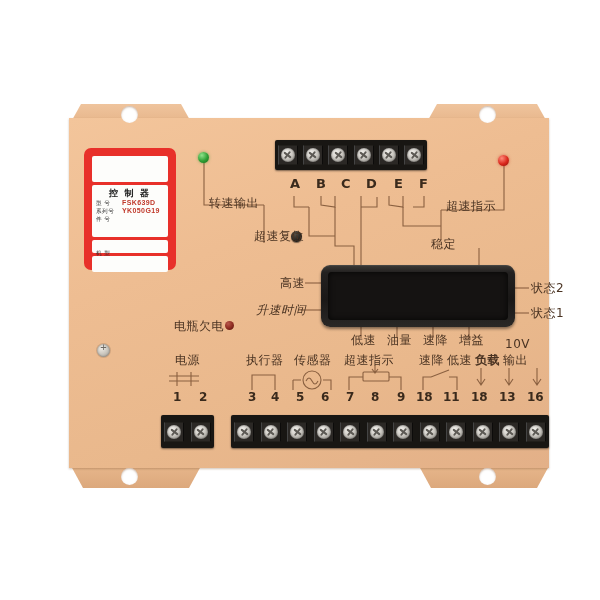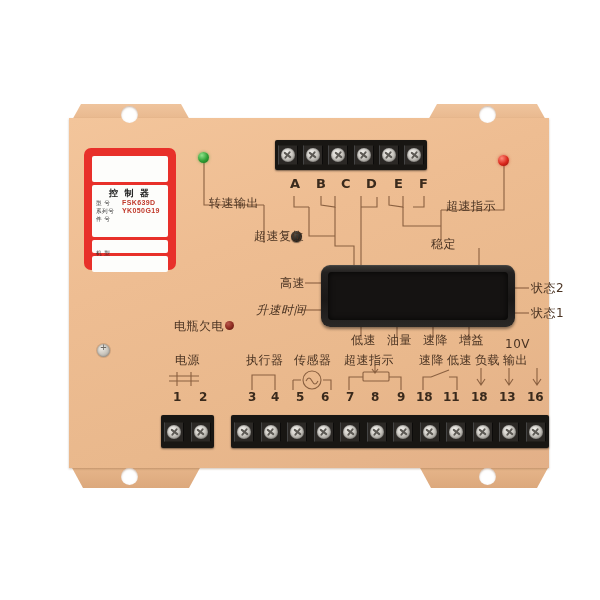--- a/index.html
+++ b/index.html
@@ -255,21 +255,21 @@
   <span class="txt" style="left:450px;top:336px;">增益</span>
   <span class="txt" style="left:522px;top:284px;">状态2</span>
   <span class="txt" style="left:522px;top:309px;">状态1</span>
 
   <span class="txt" style="left:166px;top:356px;">电源</span>
   <span class="txt" style="left:237px;top:356px;">执行器</span>
   <span class="txt" style="left:285px;top:356px;">传感器</span>
   <span class="txt" style="left:335px;top:356px;">超速指示</span>
   <span class="txt" style="left:410px;top:356px;">速降</span>
   <span class="txt" style="left:438px;top:356px;">低速</span>
-  <span class="txt" style="left:466px;top:356px;">负载</span>
+  <span class="txt" style="left:466px;top:356px;font-weight:bold;">负载</span>
   <span class="txt" style="left:494px;top:356px;">输出</span>
   <span class="txt" style="left:496px;top:340px;">10V</span>
 
   <span class="tnum" style="left:164px;top:390px;">1</span>
   <span class="tnum" style="left:190px;top:390px;">2</span>
   <span class="tnum" style="left:239px;top:390px;">3</span>
   <span class="tnum" style="left:262px;top:390px;">4</span>
   <span class="tnum" style="left:287px;top:390px;">5</span>
   <span class="tnum" style="left:312px;top:390px;">6</span>
   <span class="tnum" style="left:337px;top:390px;">7</span>

